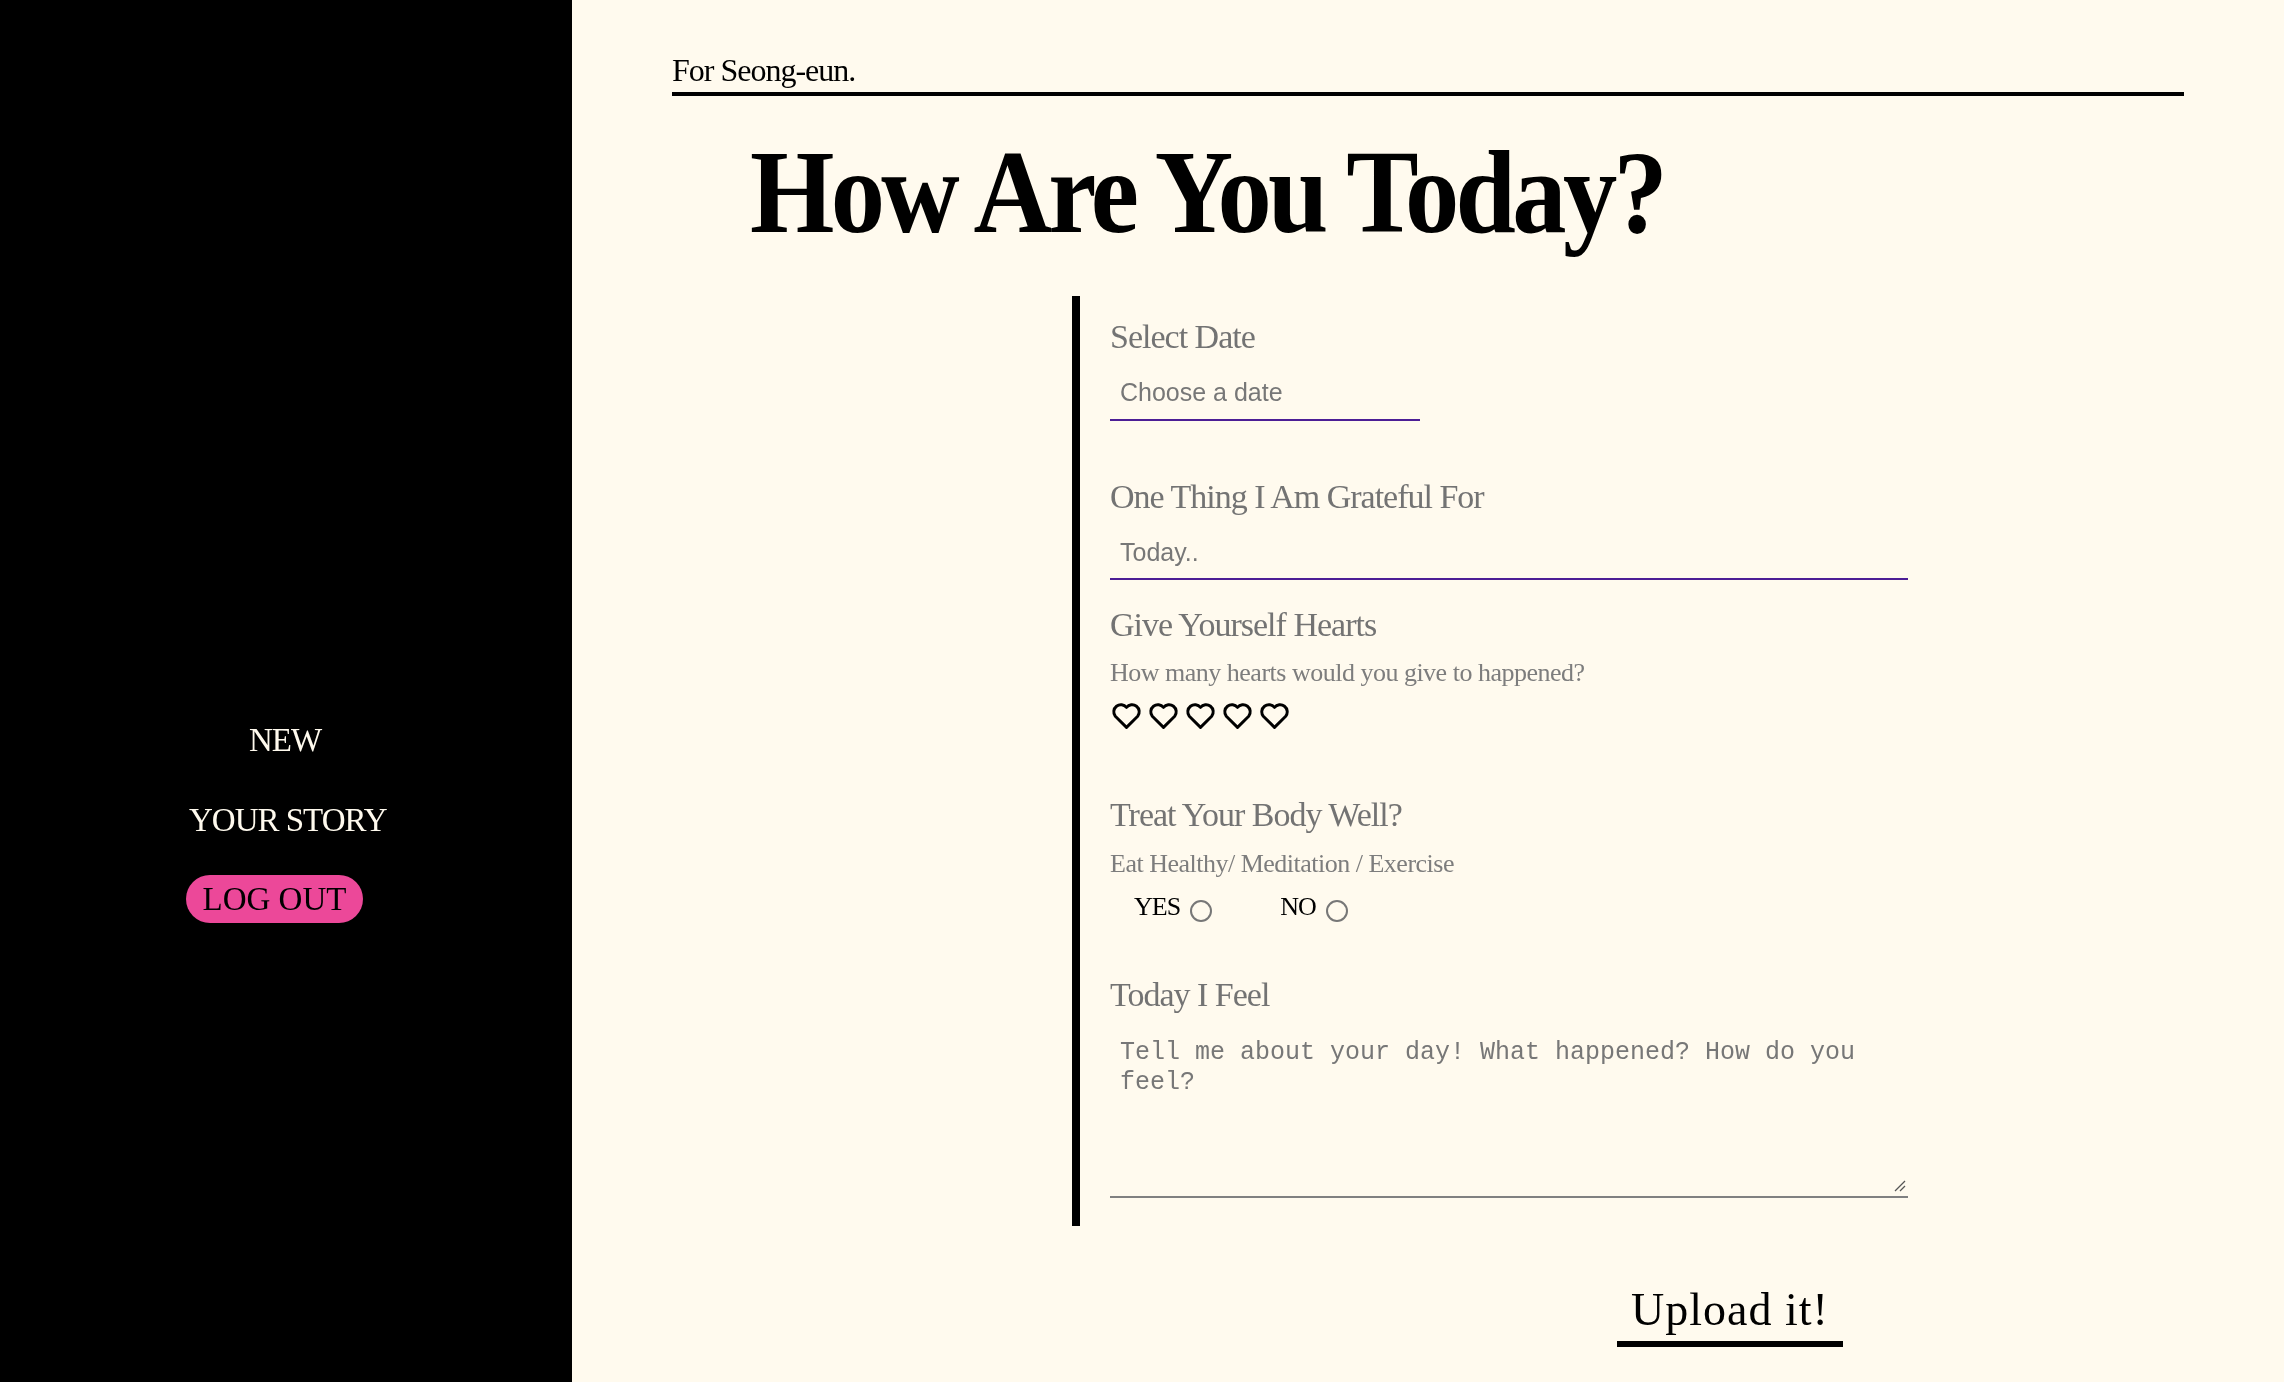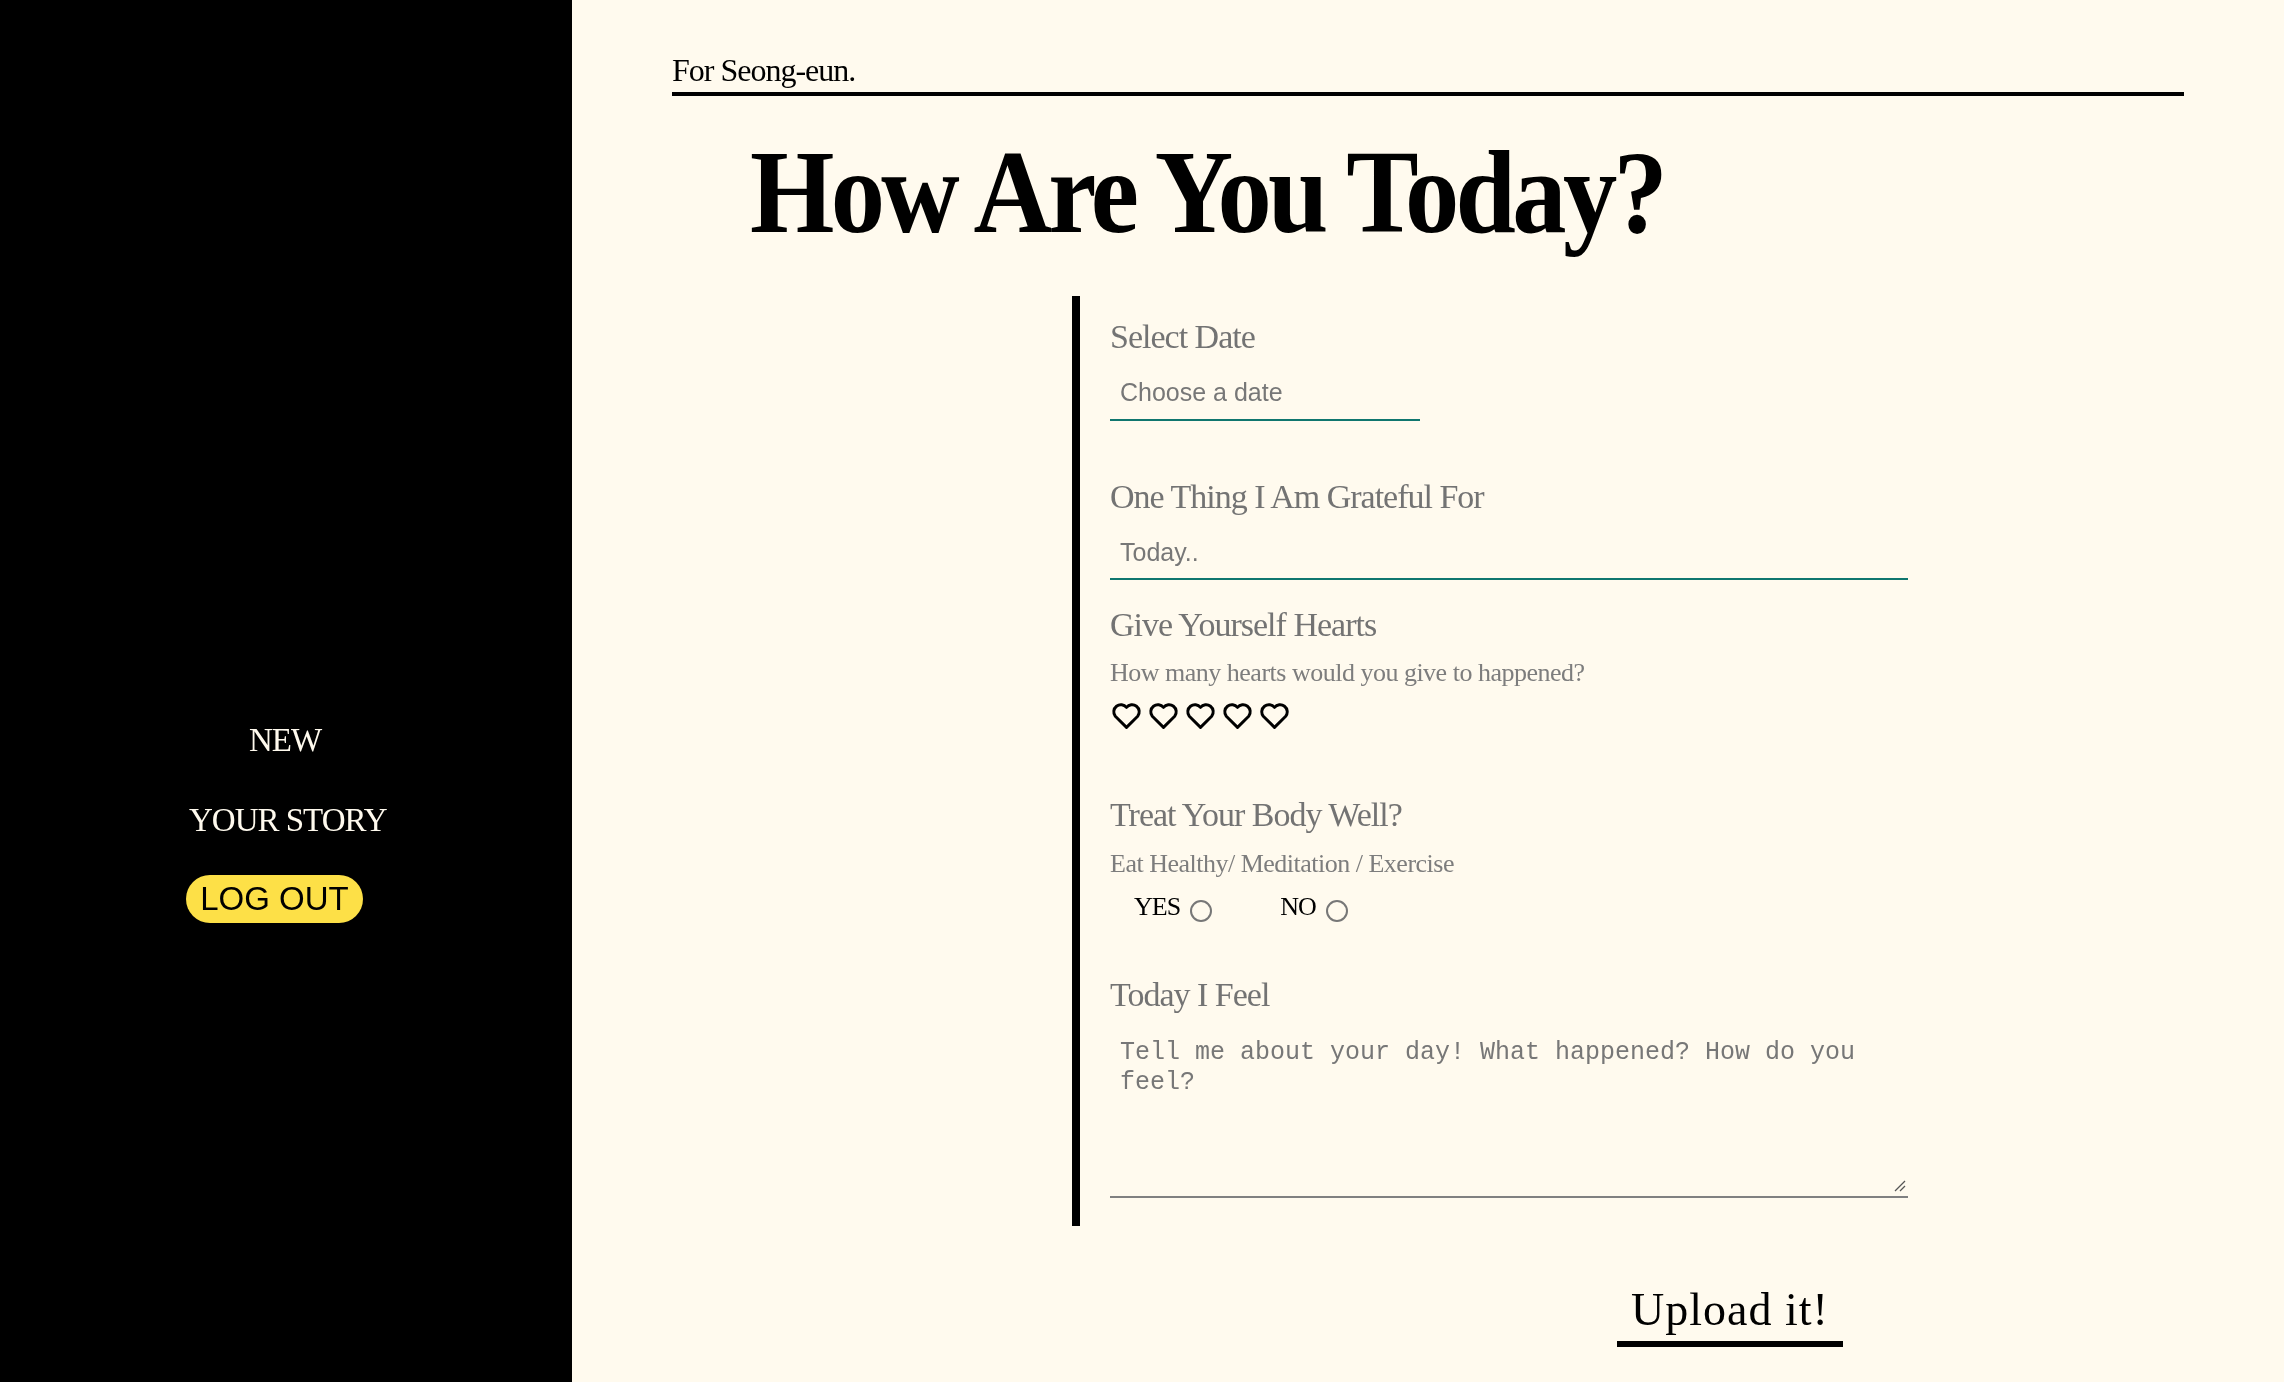--- a/index.html
+++ b/index.html
@@ -21,22 +21,22 @@
   }
   .nav { position: absolute; left: 0; width: 572px; }
   .nav-item {
     position: absolute; color: #fffaee; font-size: 33px; white-space: nowrap;
     cursor: pointer; letter-spacing: -1px;
   }
   .nav-new { left: 249px; top: 722px; }
   .nav-story { left: 189px; top: 802px; }
   .logout-btn {
     position: absolute; left: 186px; top: 875px; width: 177px; height: 48px;
-    background: #fde047; color: #000; border-radius: 26px; border: none;
-    font-family: Liberation Sans, sans-serif;
+    background: #ec4899; color: #000; border-radius: 26px; border: none;
+    font-family: Liberation Serif, serif;
     font-size: 33px; line-height: 48px; padding: 0;
     cursor: pointer;
   }
   .greeting {
     position: absolute; left: 672px; top: 52px; font-size: 32px; color: #000;
     letter-spacing: -1px;
   }
   .greeting-rule {
     position: absolute; left: 672px; top: 92px; width: 1512px; height: 4px; background: #000;
   }
@@ -52,21 +52,21 @@
   .label {
     position: absolute; font-size: 34px; color: #737373; white-space: nowrap;
     letter-spacing: -1px; left: 0;
   }
   .sub {
     position: absolute; font-size: 26px; color: #7d7d7d; white-space: nowrap; left: 0;
     letter-spacing: -0.5px;
   }
   .line-input {
     position: absolute; left: 0; background: transparent; border: none;
-    border-bottom: 2px solid #0f766e; outline: none;
+    border-bottom: 2px solid #4c1d95; outline: none;
     font-family: "Liberation Sans", "DejaVu Sans", sans-serif;
     font-size: 25px; color: #777; padding: 0 0 10px 10px; box-sizing: border-box;
   }
   .line-input::placeholder { color: #777; }
   .hearts { position: absolute; left: 0; top: 700px; display: flex; gap: 4px; }
   .heart { width: 33px; height: 32px; cursor: pointer; }
   .radio-row { position: absolute; left: 24px; top: 892px; display: flex; align-items: flex-end; }
   .radio-label { font-size: 26px; color: #000; letter-spacing: -1px; }
   .radio {
     width: 22px; height: 22px; border: 2px solid #777; border-radius: 50%;

